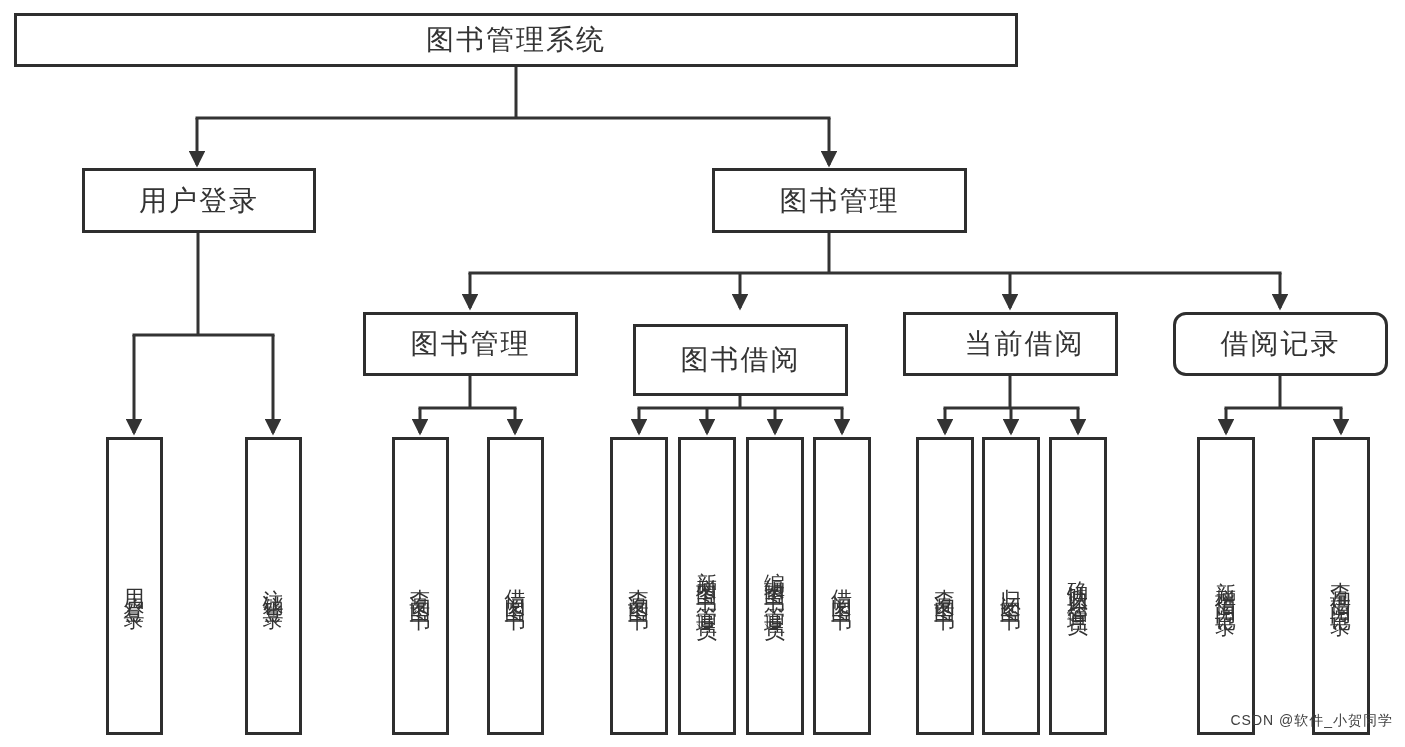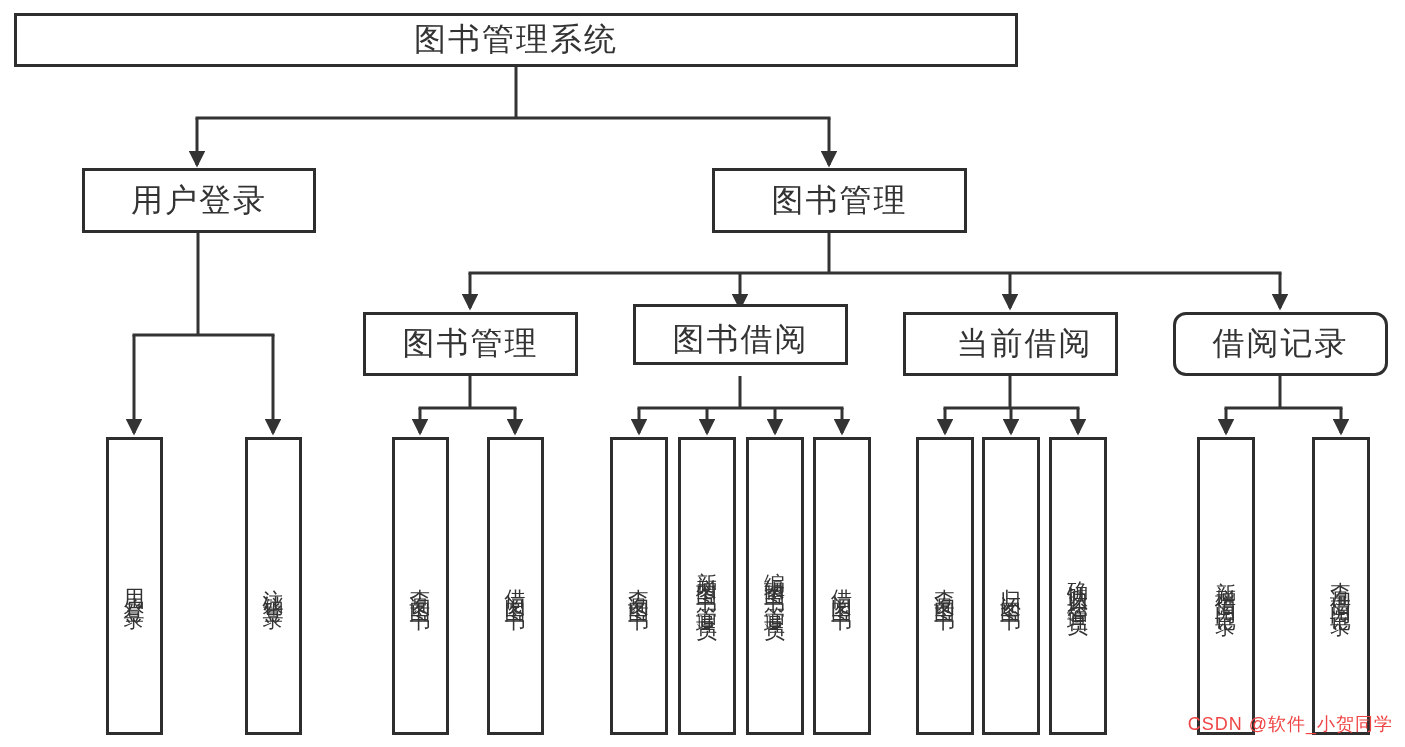--- a/index.html
+++ b/index.html
@@ -16,40 +16,40 @@
     box-sizing:border-box;
     border:3px solid #2e2e2e;
     background:#ffffff;
     display:flex;
     align-items:center;
     justify-content:center;
     color:#333333;
     z-index:2;
   }
   .hlabel{
-    font-size:32px;
+    font-size:28px;
     letter-spacing:2px;
     white-space:nowrap;
   }
   .vbox{
     writing-mode:vertical-rl;
     text-orientation:mixed;
   }
   .vlabel{
     font-size:21px;
     letter-spacing:7px;
     line-height:1.1;
   }
   .watermark{
     position:absolute;
     right:12px;
     top:712px;
-    font-size:18px;
+    font-size:14px;
     letter-spacing:1px;
-    color:#ef4444;
+    color:#404040;
     z-index:3;
     white-space:nowrap;
   }
 </style>
 </head>
 <body>
 
 <div class="canvas">
 
   <svg class="connector-svg" viewBox="0 0 1405 747" xmlns="http://www.w3.org/2000/svg">
@@ -109,21 +109,21 @@
   <div class="box" style="left:82px;top:168px;width:234px;height:65px;">
     <span class="hlabel">用户登录</span>
   </div>
   <div class="box" style="left:712px;top:168px;width:255px;height:65px;">
     <span class="hlabel">图书管理</span>
   </div>
 
   <div class="box" style="left:363px;top:312px;width:215px;height:64px;">
     <span class="hlabel">图书管理</span>
   </div>
-  <div class="box" style="left:633px;top:304px;width:215px;height:61px;align-items:flex-end;">
+  <div class="box" style="left:633px;top:324px;width:215px;height:72px;">
     <span class="hlabel">图书借阅</span>
   </div>
   <div class="box" style="left:903px;top:312px;width:215px;height:64px;padding-left:28px;">
     <span class="hlabel">当前借阅</span>
   </div>
   <div class="box" style="left:1173px;top:312px;width:215px;height:64px;border-radius:13px;">
     <span class="hlabel">借阅记录</span>
   </div>
 
   <div class="box vbox" style="left:106px;top:437px;width:57px;height:298px;">

